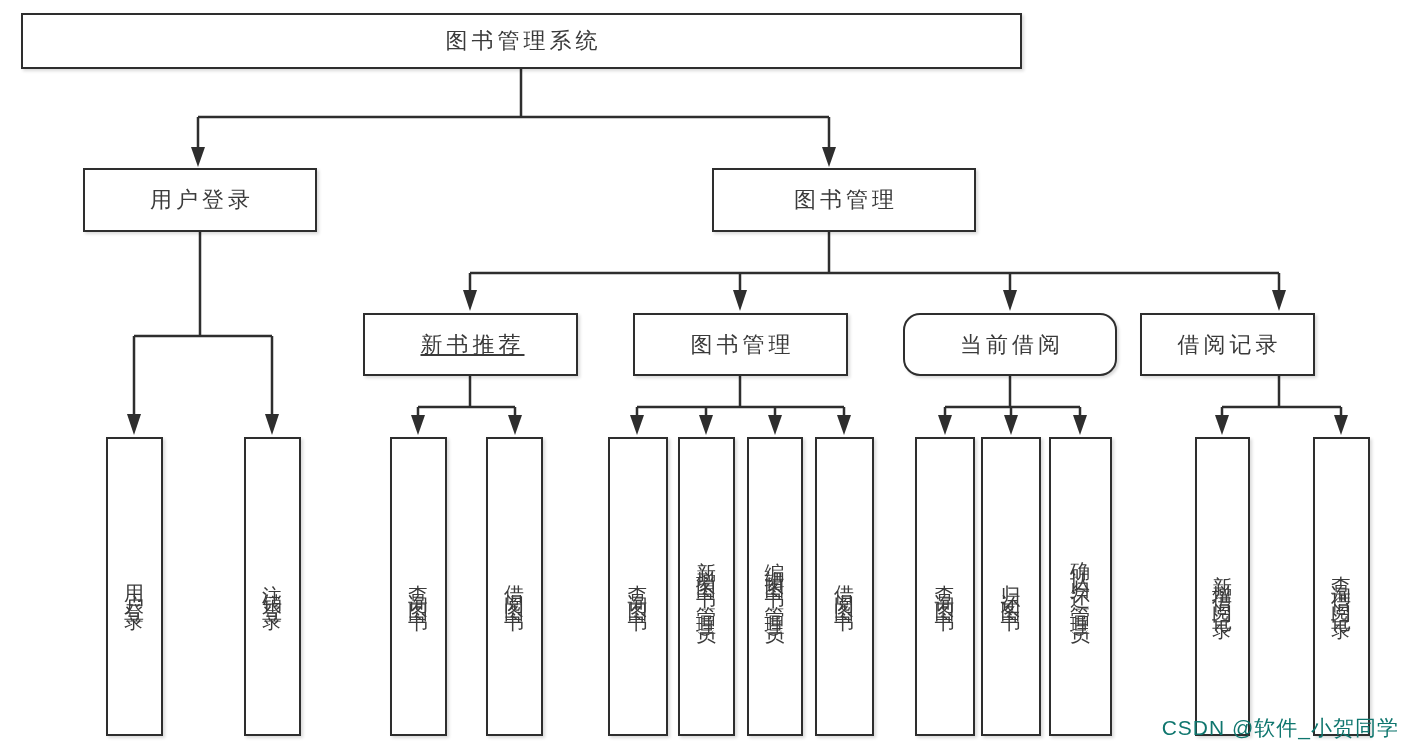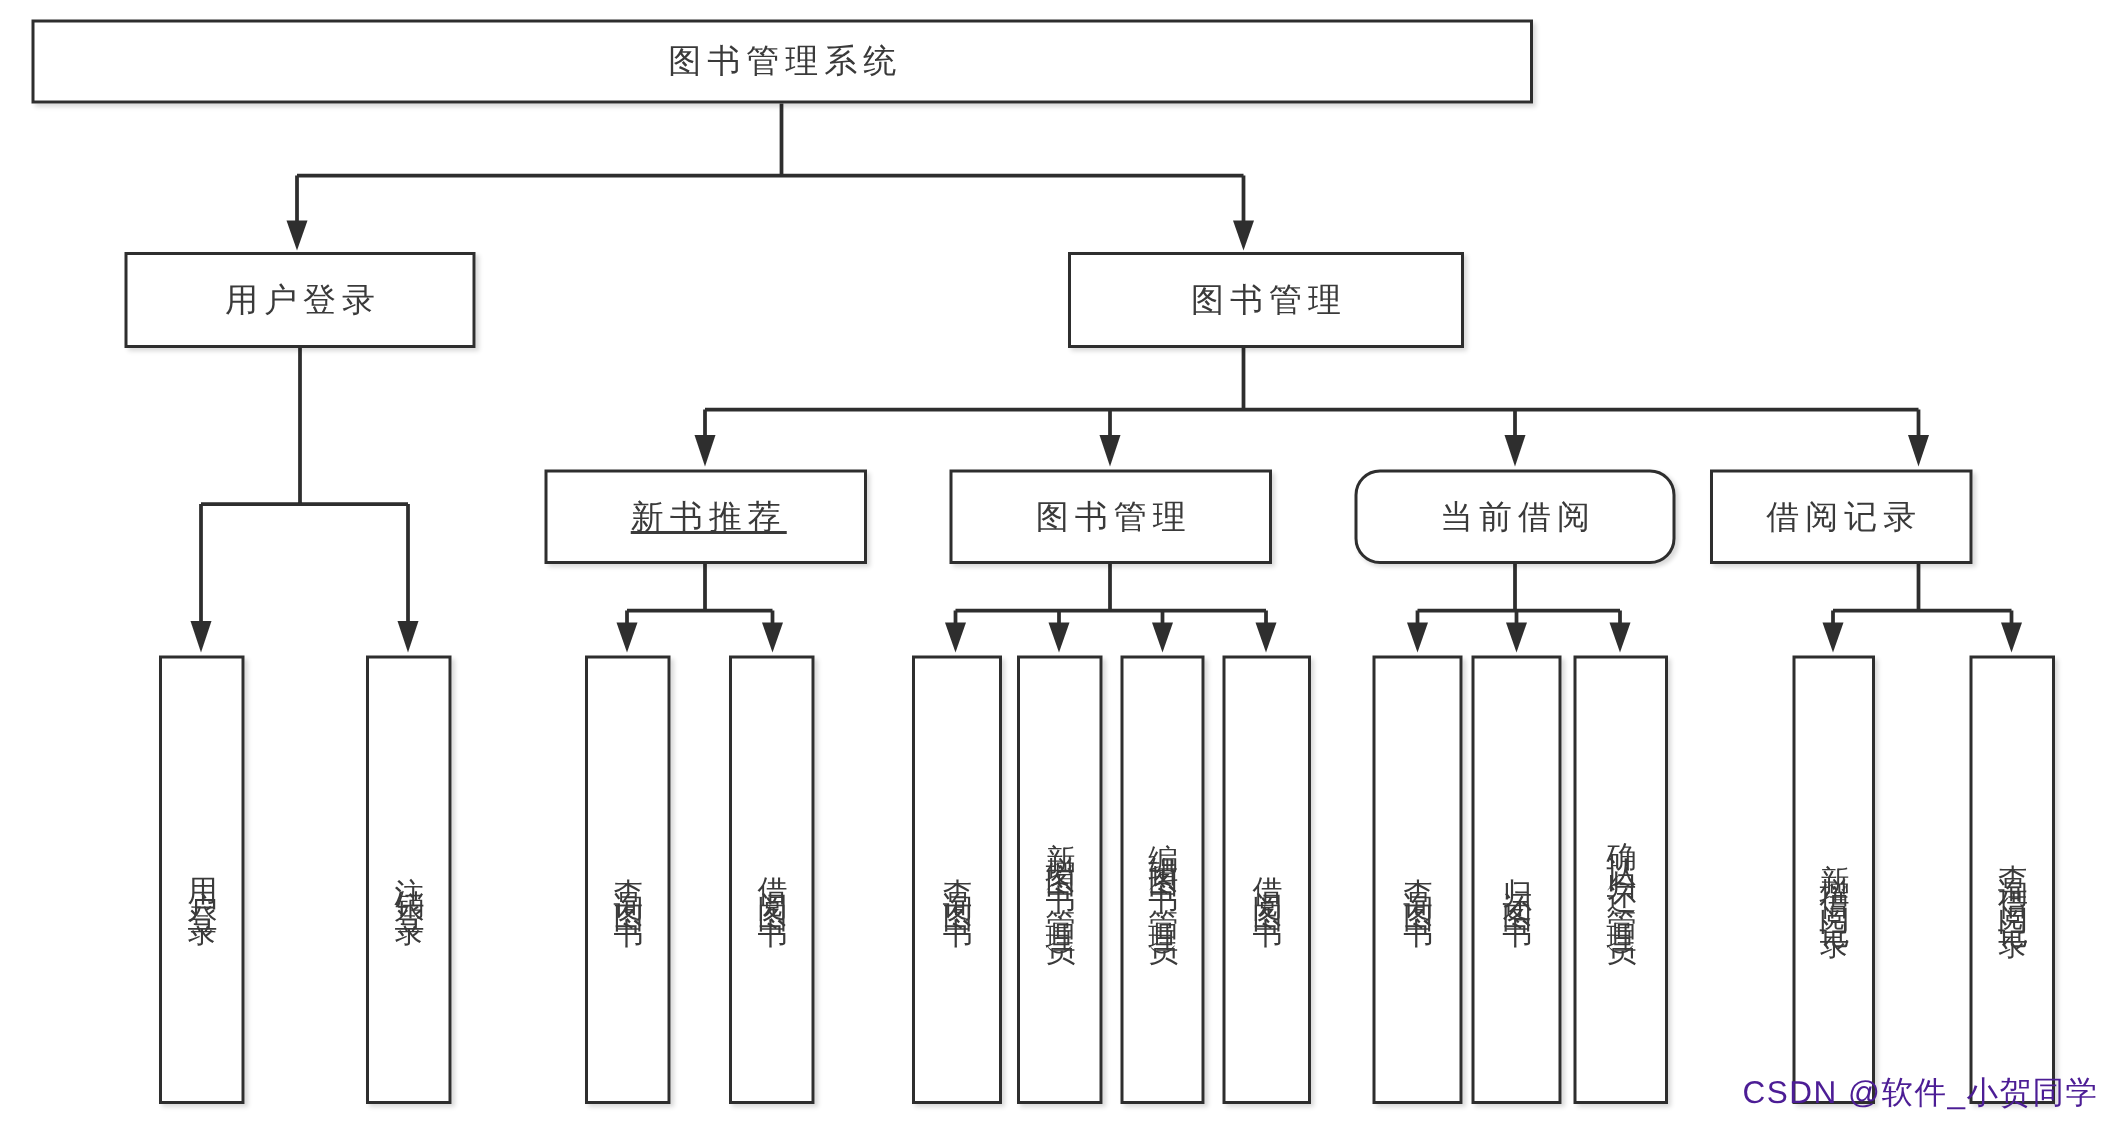--- a/index.html
+++ b/index.html
@@ -48,21 +48,21 @@
     letter-spacing: 9px;
     line-height: 1;
   }
   .watermark {
     position: absolute;
     right: 6px;
     bottom: 5px;
     z-index: 3;
     font-size: 21px;
     letter-spacing: 1px;
-    color: #4c1d95;
+    color: #0f766e;
     white-space: nowrap;
   }
   
   .n-root          { left: 21px;   top: 13px;  width: 1001px; height: 56px; }
   .n-user-login    { left: 83px;   top: 168px; width: 234px;  height: 64px; }
   .n-book-mgmt     { left: 712px;  top: 168px; width: 264px;  height: 64px; }
   .n-new-books     { left: 363px;  top: 313px; width: 215px;  height: 63px; text-decoration: underline; }
   .n-book-borrow   { left: 633px;  top: 313px; width: 215px;  height: 63px; }
   .n-current       { left: 903px;  top: 313px; width: 214px;  height: 63px; border-radius: 17px; }
   .n-records       { left: 1140px; top: 313px; width: 175px;  height: 63px; }

